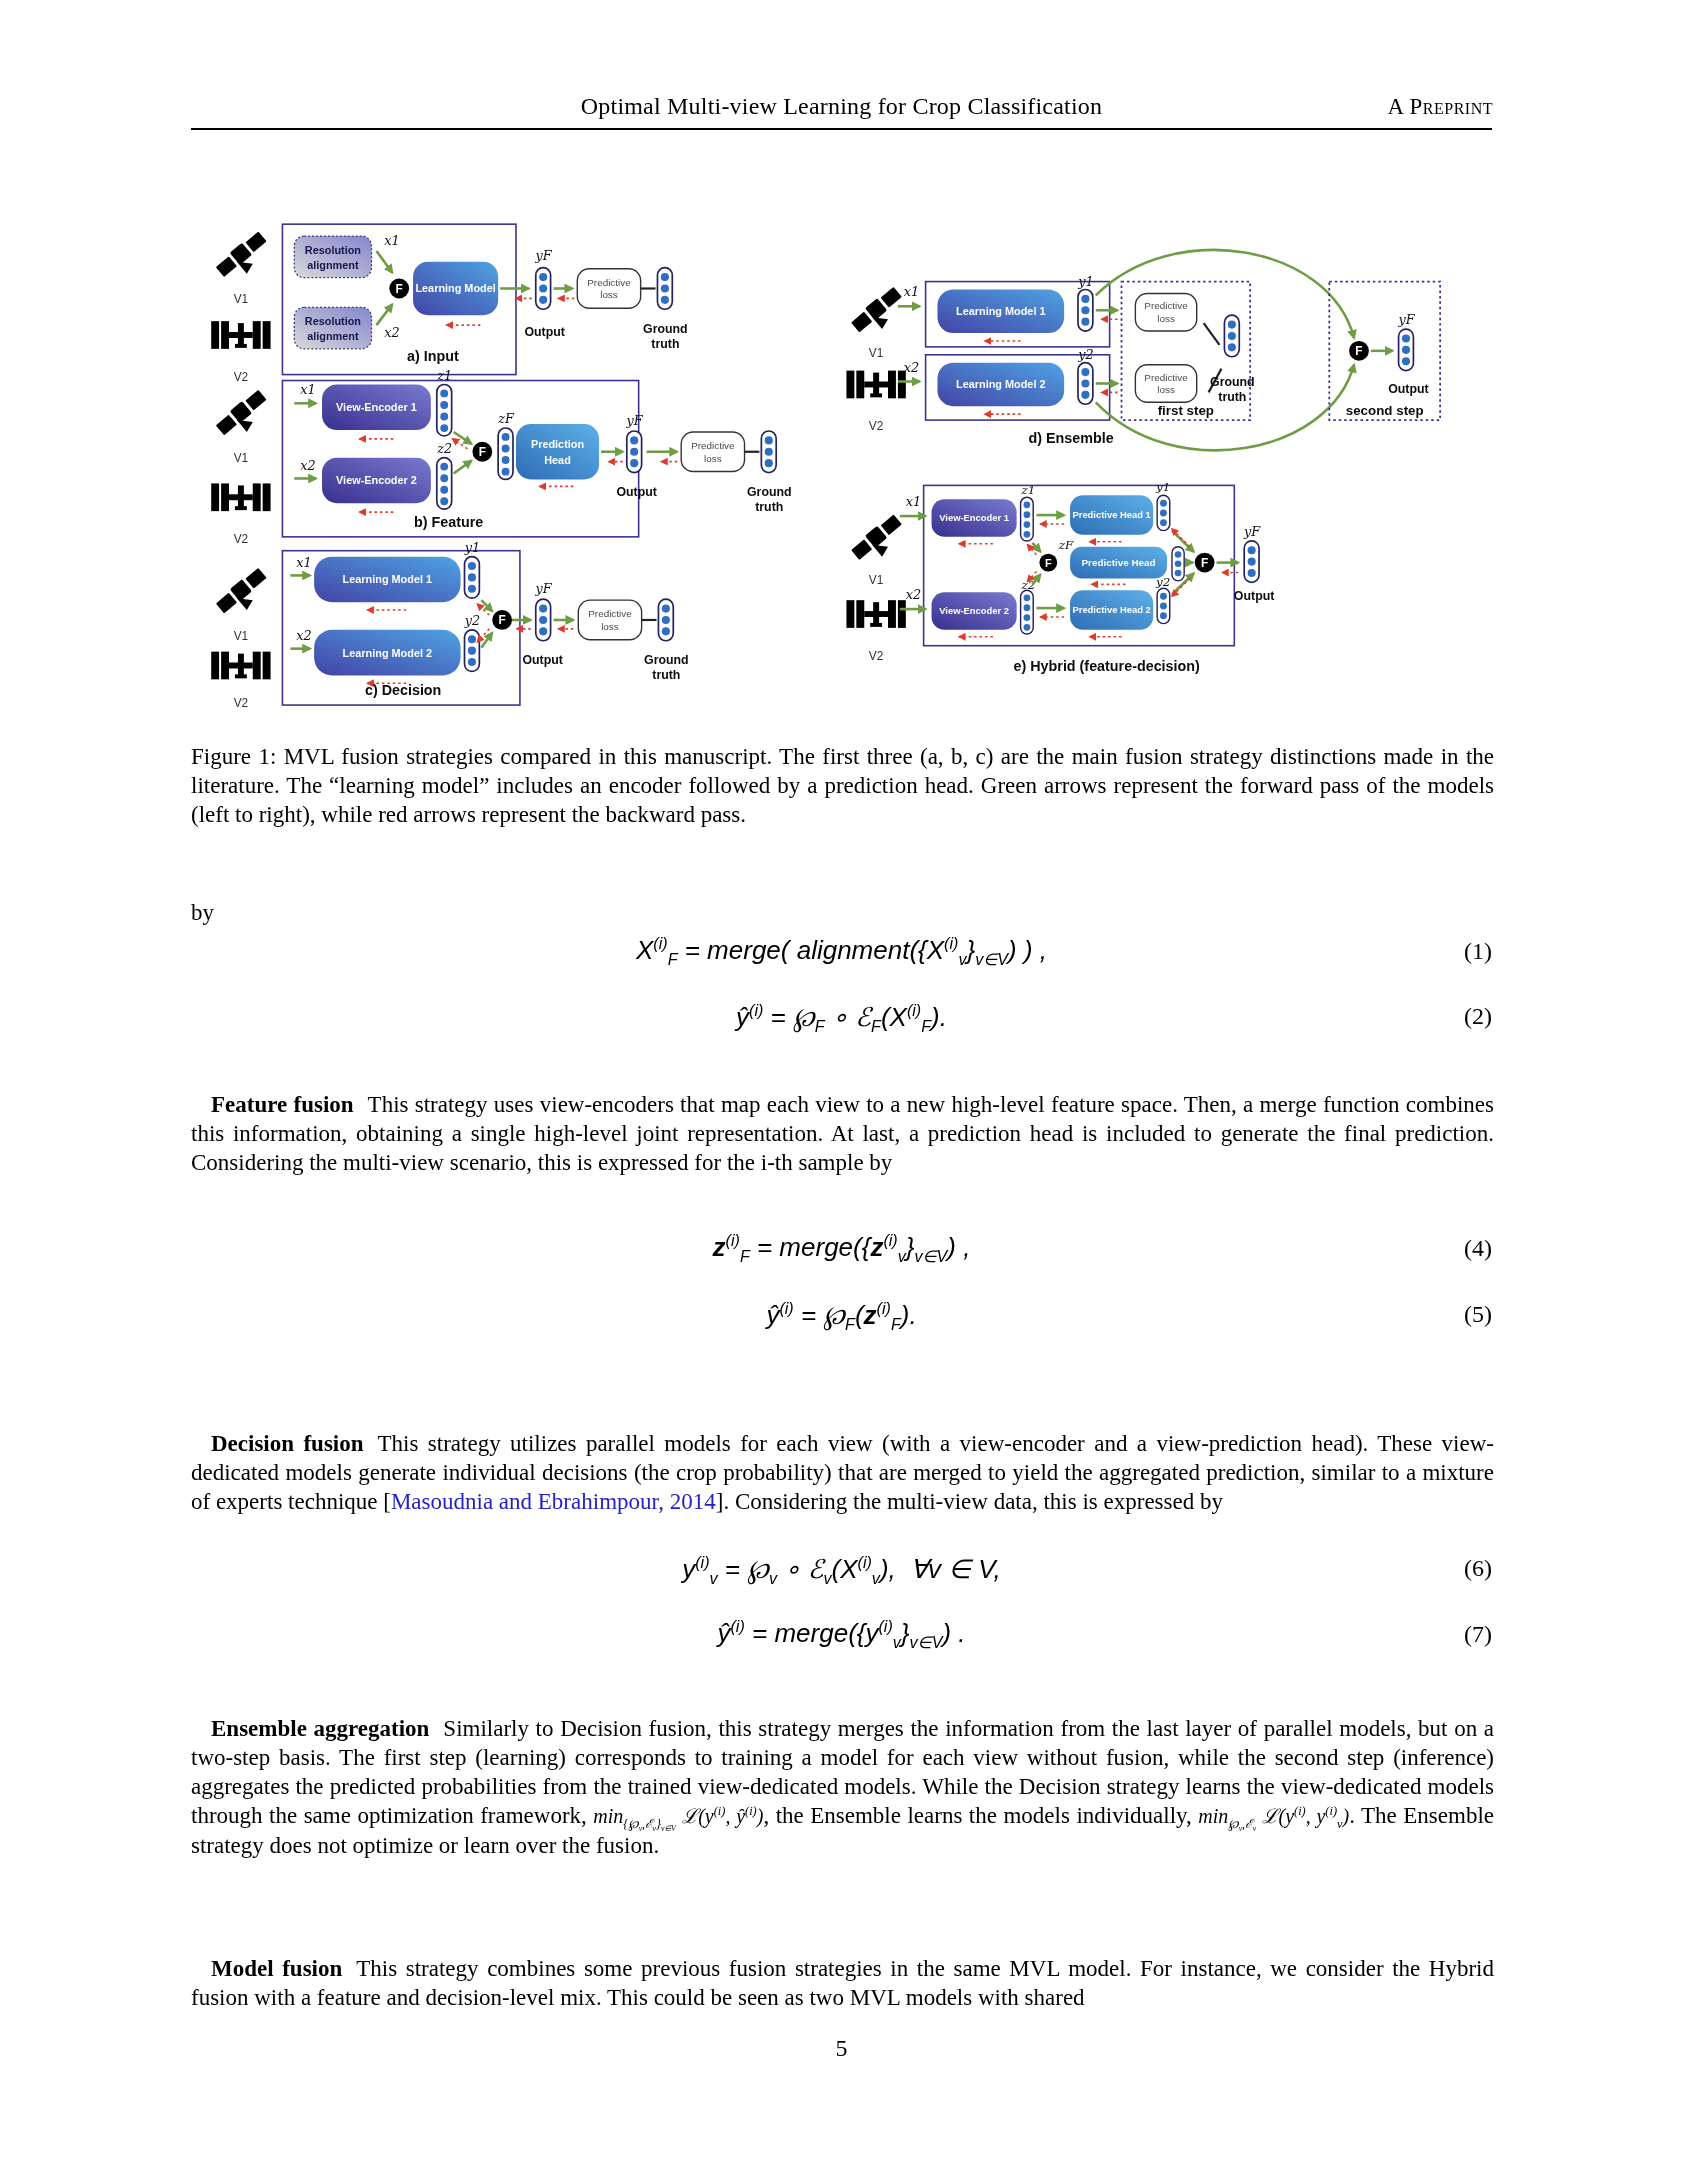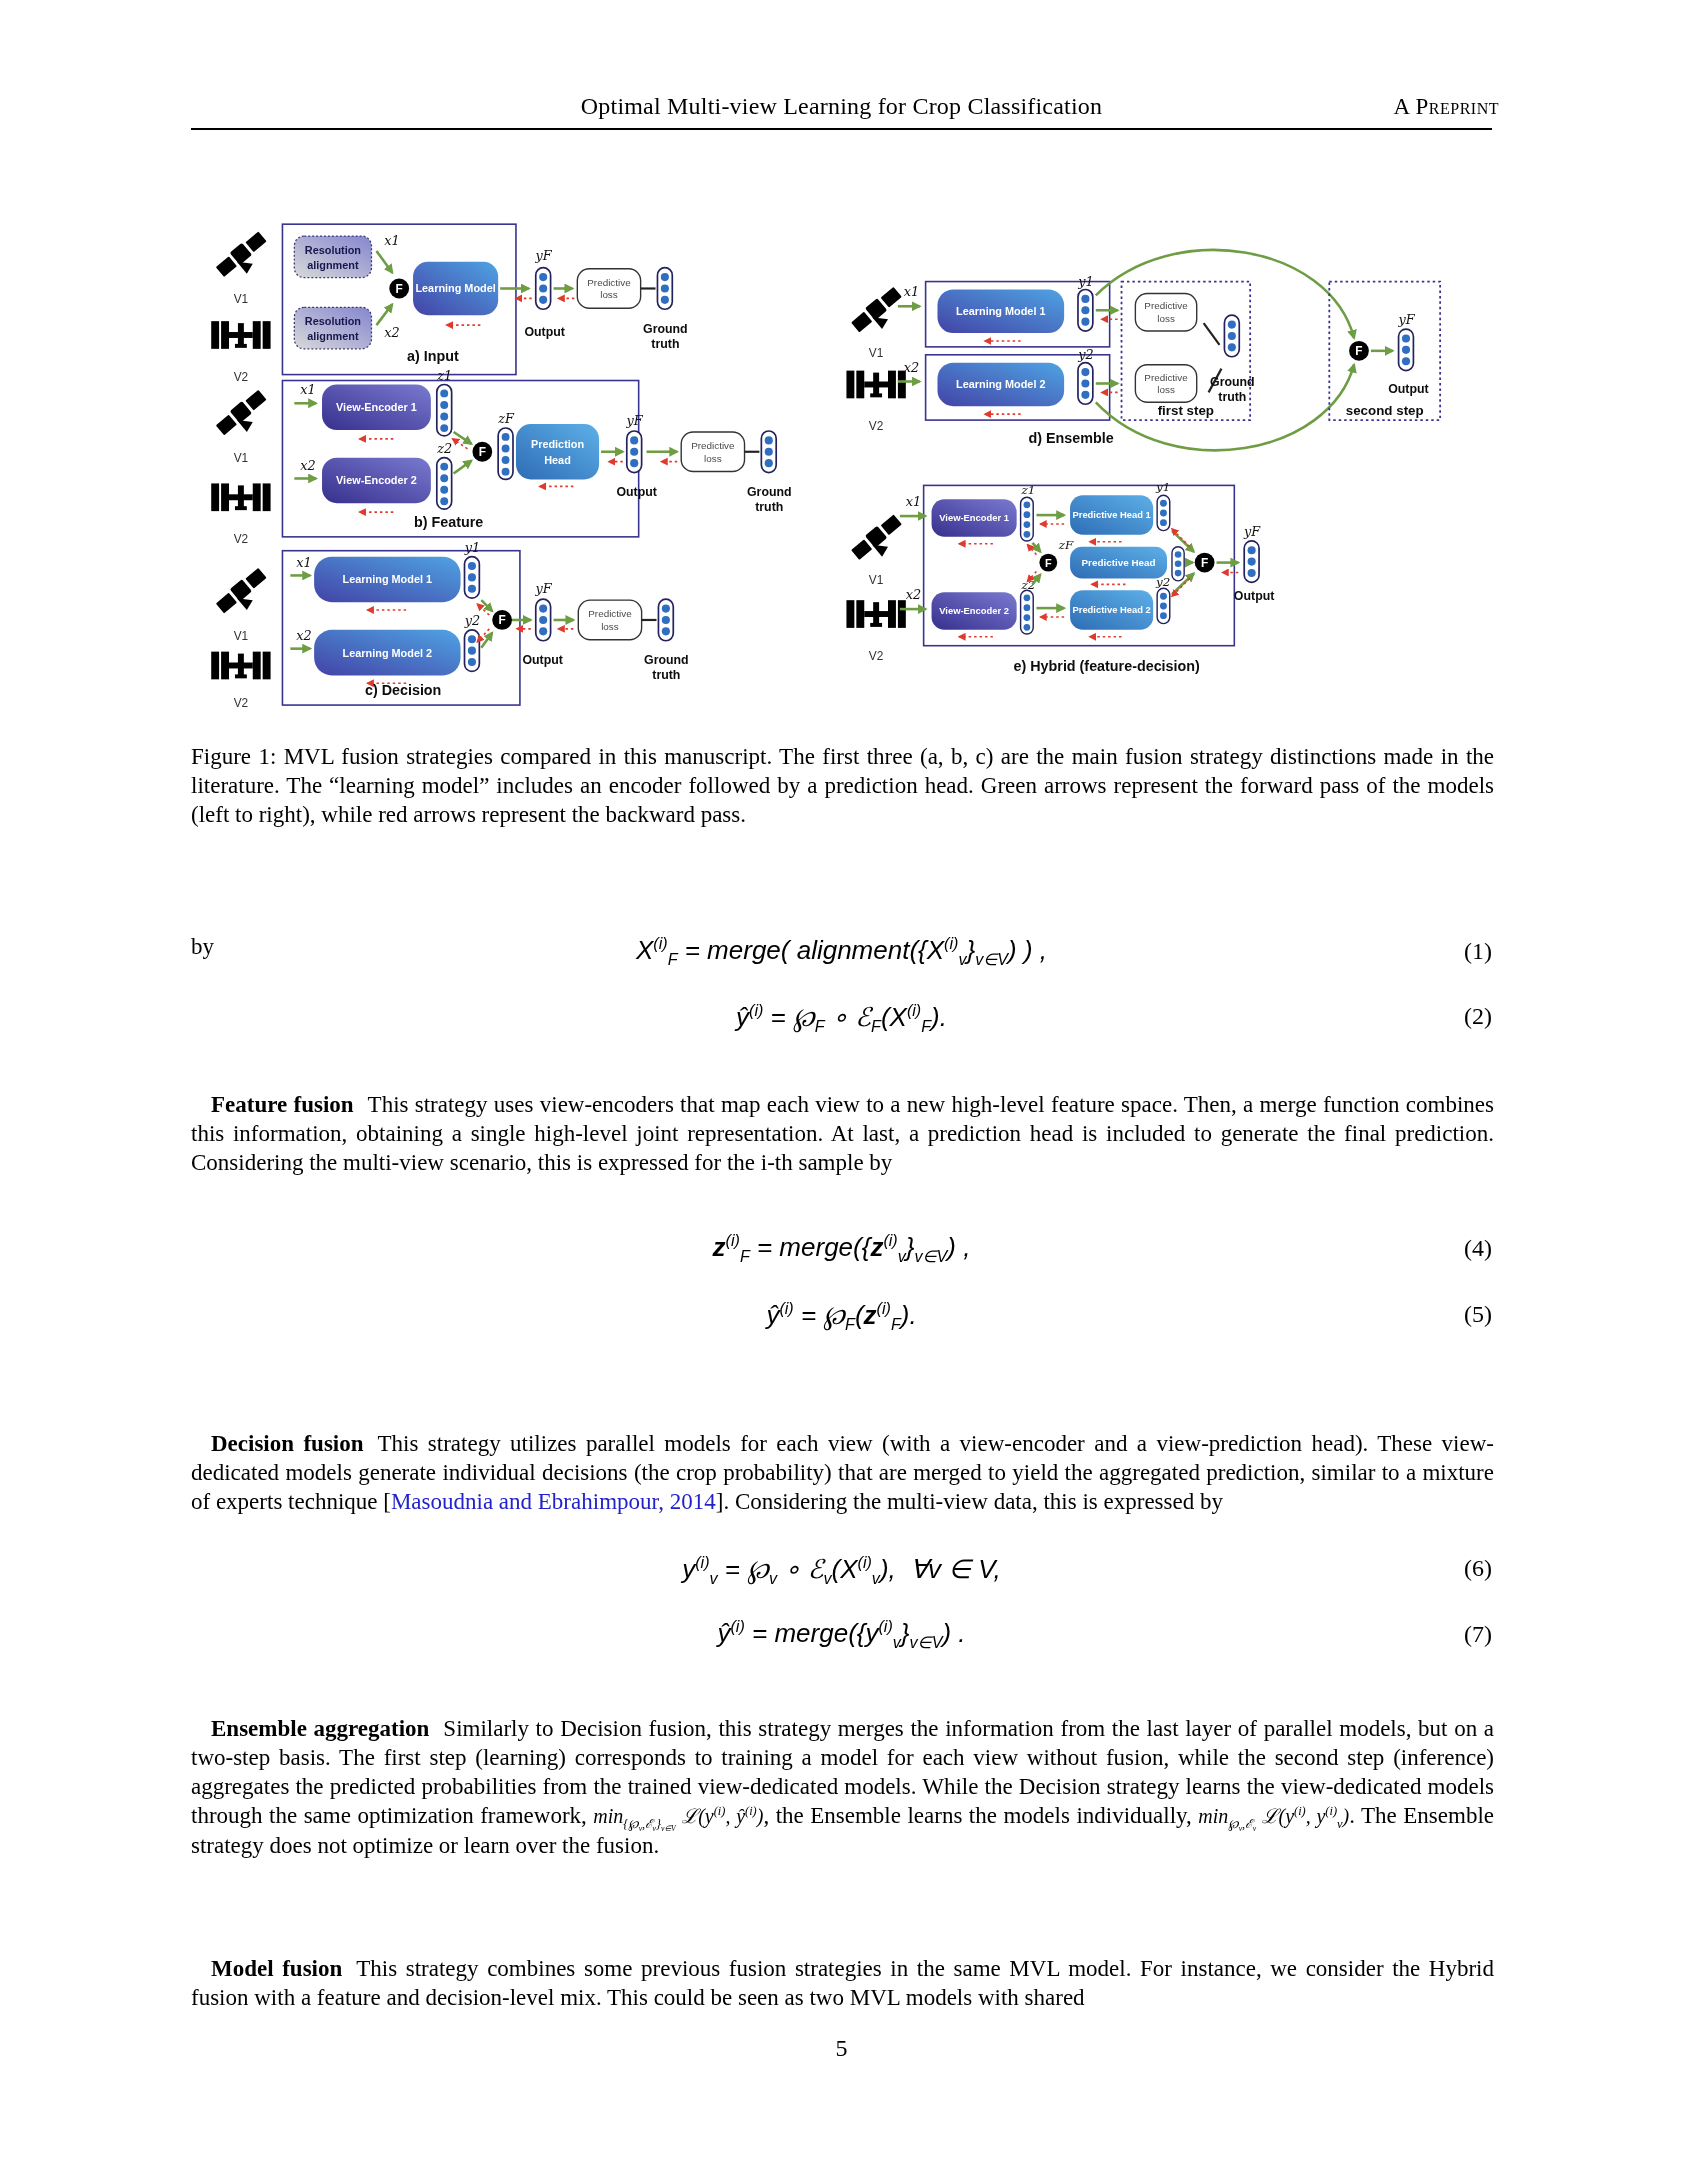--- a/index.html
+++ b/index.html
@@ -4,21 +4,21 @@
 <style>
   :root{
     --link:#2222cc; --green:#6e9d44; --red:#e03a2c; --border:#37338f;
   }
   html,body{margin:0;padding:0;background:#888;}
   .page{position:relative;width:1683px;height:2178px;background:#ffffff;
         font-family:"Liberation Serif",serif;color:#000;overflow:hidden;}
   
   .hdr-title{position:absolute;top:93px;left:191px;width:1301px;text-align:center;
              font-size:24px;letter-spacing:0.2px;}
-  .hdr-tag{position:absolute;top:94px;right:184px;font-size:23px;font-variant:small-caps;letter-spacing:0.5px;}
+  .hdr-tag{position:absolute;top:94px;right:190px;font-size:23px;font-variant:small-caps;letter-spacing:0.5px;}
   .rule{position:absolute;top:128px;left:191px;width:1301px;height:2px;background:#000;}
   
   .figwrap{position:absolute;top:147px;left:183px;width:1317px;height:564px;}
   svg text{font-family:"Liberation Sans",sans-serif;}
   .wt{fill:#ffffff;font-weight:bold;}
   .dk{fill:#17174e;font-weight:bold;}
   .gy{fill:#4a4a4a;}
   .bb{fill:#0d0d0d;font-weight:bold;}
   .vt{fill:#333333;}
   .mi{font-family:"DejaVu Serif",serif;font-style:italic;fill:#111;}
@@ -359,21 +359,21 @@
       <text x="1080" y="393" class="mi" font-size="13" text-anchor="middle">yF</text>
       <use href="#st3" x="1072" y="398"></use>
       <text x="1082" y="458" class="bb" font-size="12.5" text-anchor="middle">Output</text>
       <text x="933" y="530" class="cap" font-size="14.5" text-anchor="middle">e) Hybrid  (feature-decision)</text>
     </g>
   </svg>
   </div>
 
   <p class="caption" style="top:719px">Figure 1: MVL fusion strategies compared in this manuscript. The first three (a, b, c) are the main fusion strategy distinctions made in the literature. The “learning model” includes an encoder followed by a prediction head. Green arrows represent the forward pass of the models (left to right), while red arrows represent the backward pass.</p>
 
-  <p class="para" style="top:909px">by</p>
+  <p class="para" style="top:875px">by</p>
 
   <div class="eqblock" style="top:911px">
     <div class="eqrow" style="height:79px">
       <span class="math">X<sup>(i)</sup><sub>F</sub> = merge( alignment({X<sup>(i)</sup><sub>v</sub>}<sub>v∈V</sub>) ) ,</span>
       <span class="eqnum">(1)</span>
     </div>
     <div class="eqrow" style="height:51px">
       <span class="math">ŷ<sup>(i)</sup> = ℘<sub>F</sub> ∘ ℰ<sub>F</sub>(X<sup>(i)</sup><sub>F</sub>).</span>
       <span class="eqnum">(2)</span>
     </div>

